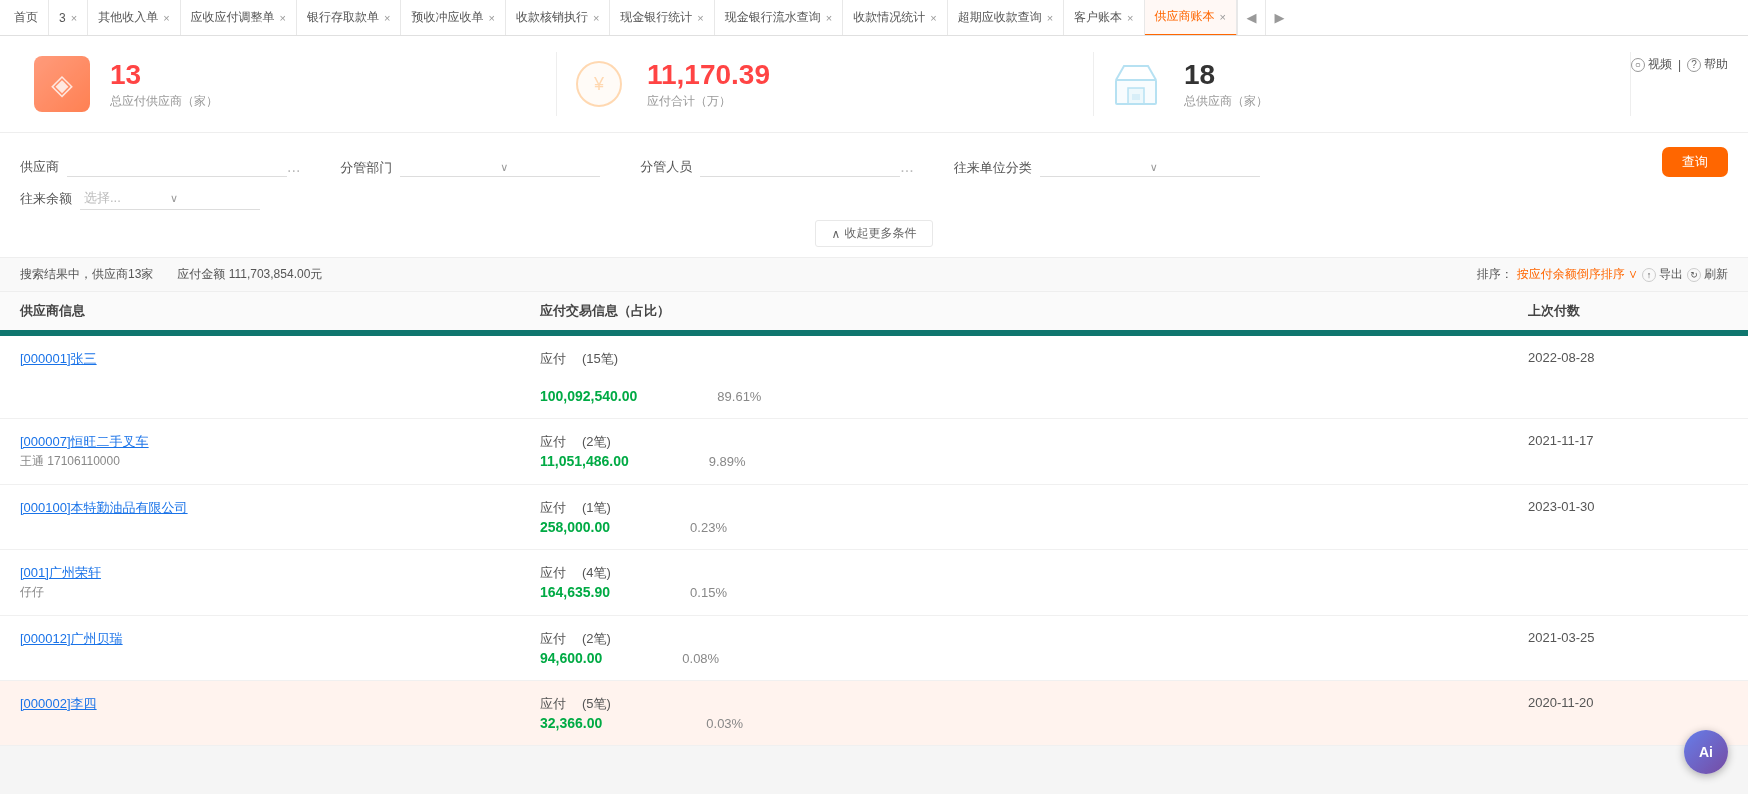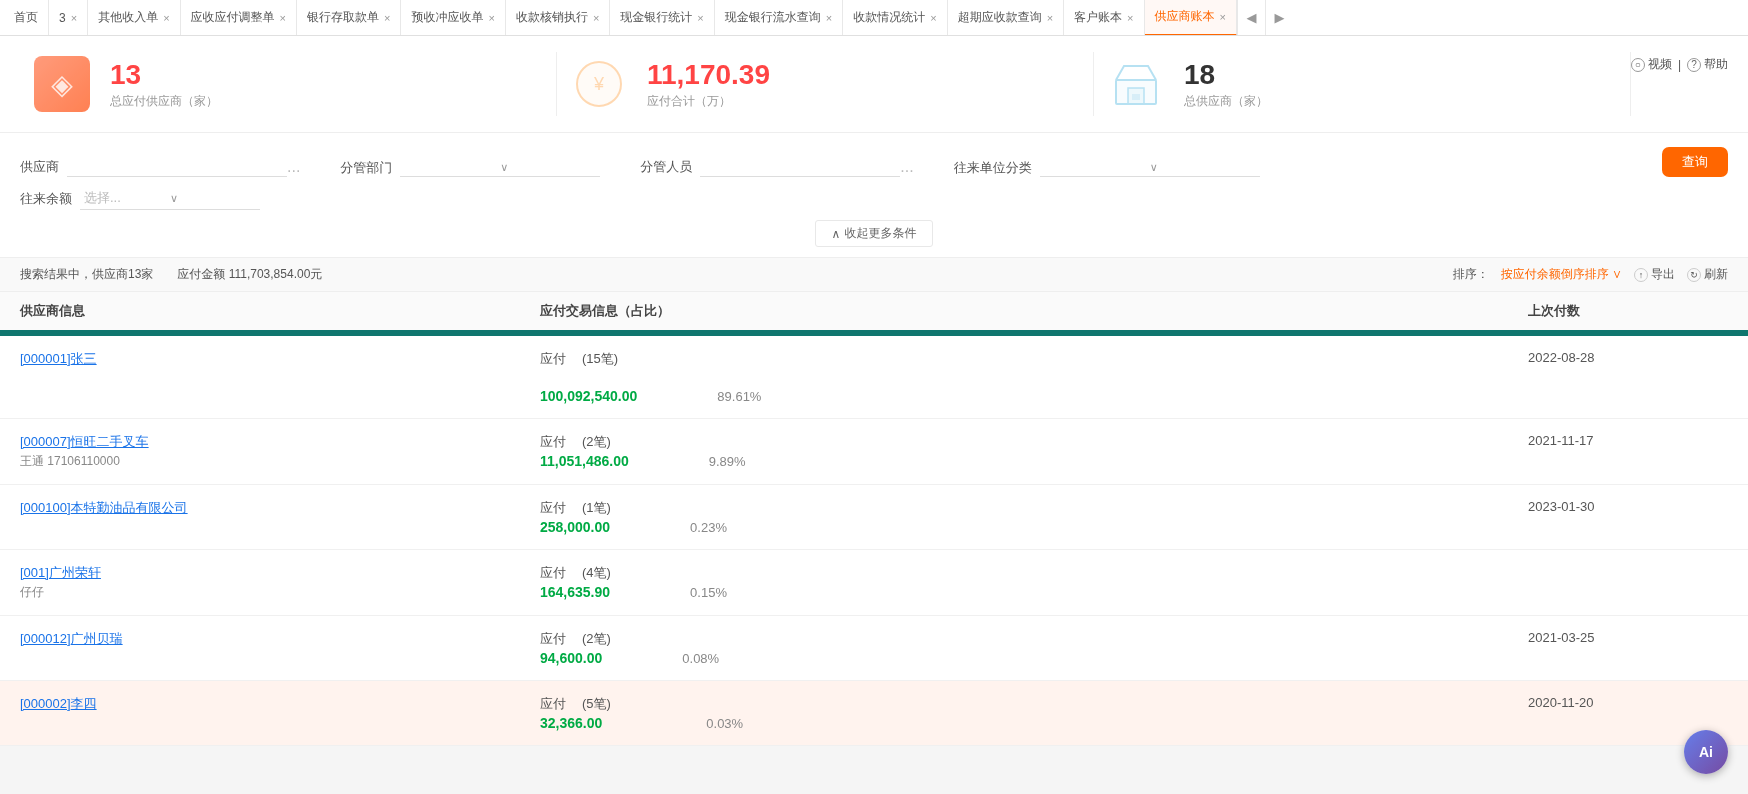--- a/index.html
+++ b/index.html
@@ -179,21 +179,21 @@
       background: #f9f9f9;
       border-bottom: 1px solid #eee;
       padding: 8px 20px;
       font-size: 12px;
       color: #555;
     }
     .result-bar .right-actions {
       margin-left: auto;
       display: flex;
       align-items: center;
-      gap: 12px;
+      gap: 4px;
     }
     .sort-value { color: #ff6600; cursor: pointer; }
     .action-btn {
       display: flex;
       align-items: center;
       gap: 3px;
       color: #555;
       cursor: pointer;
       font-size: 12px;
     }

